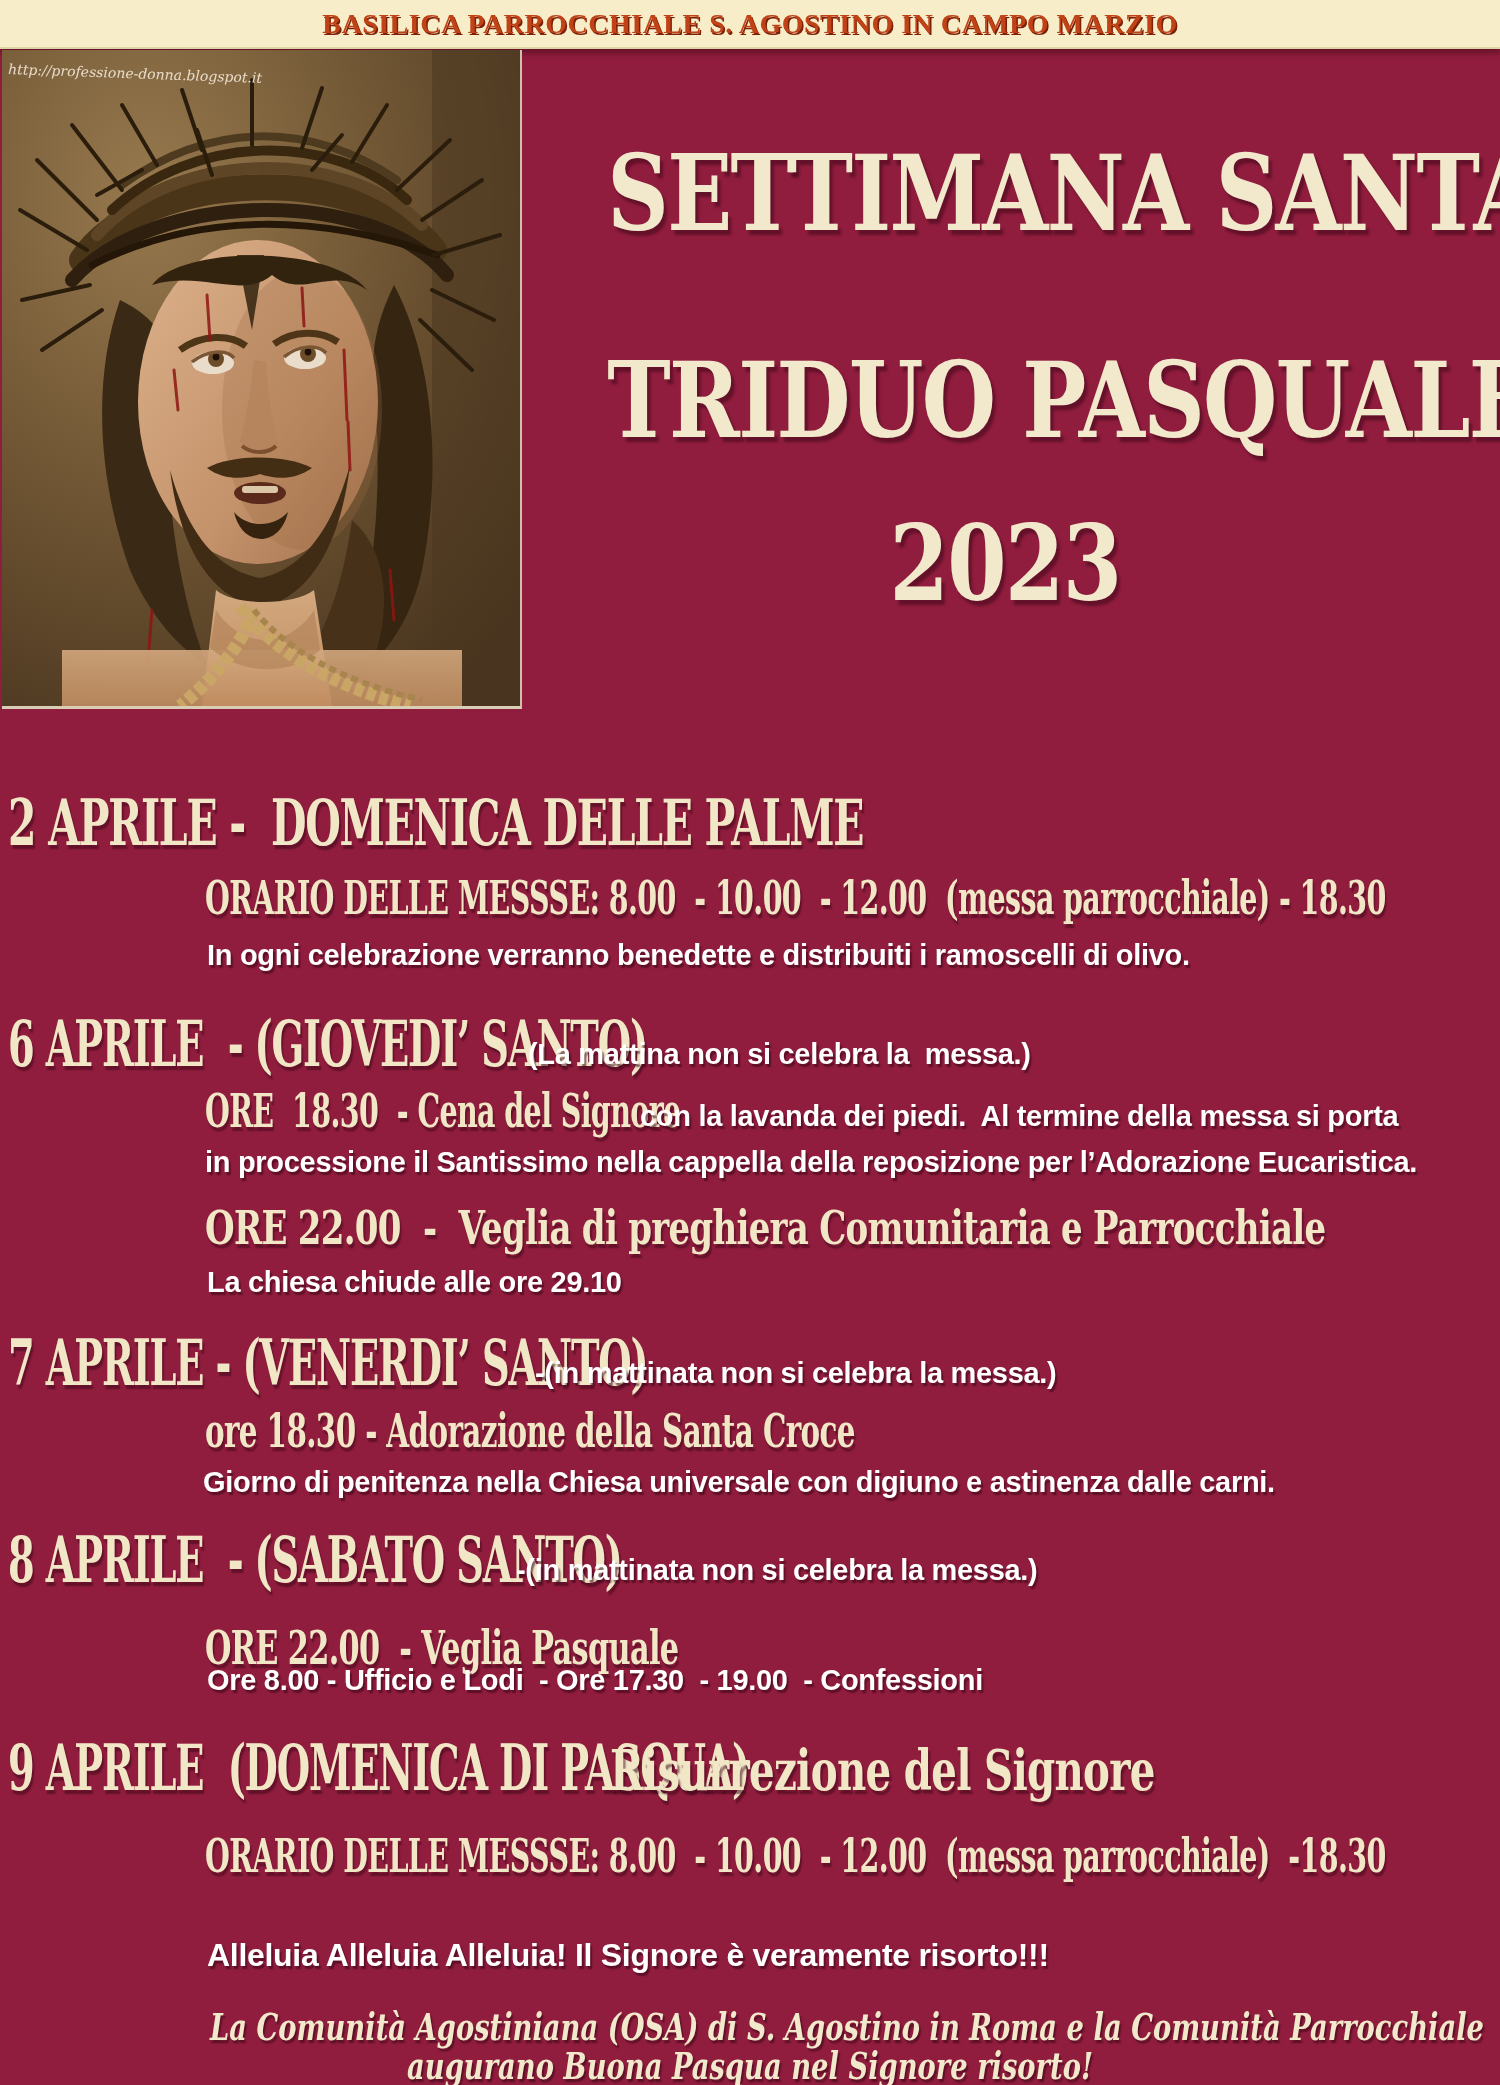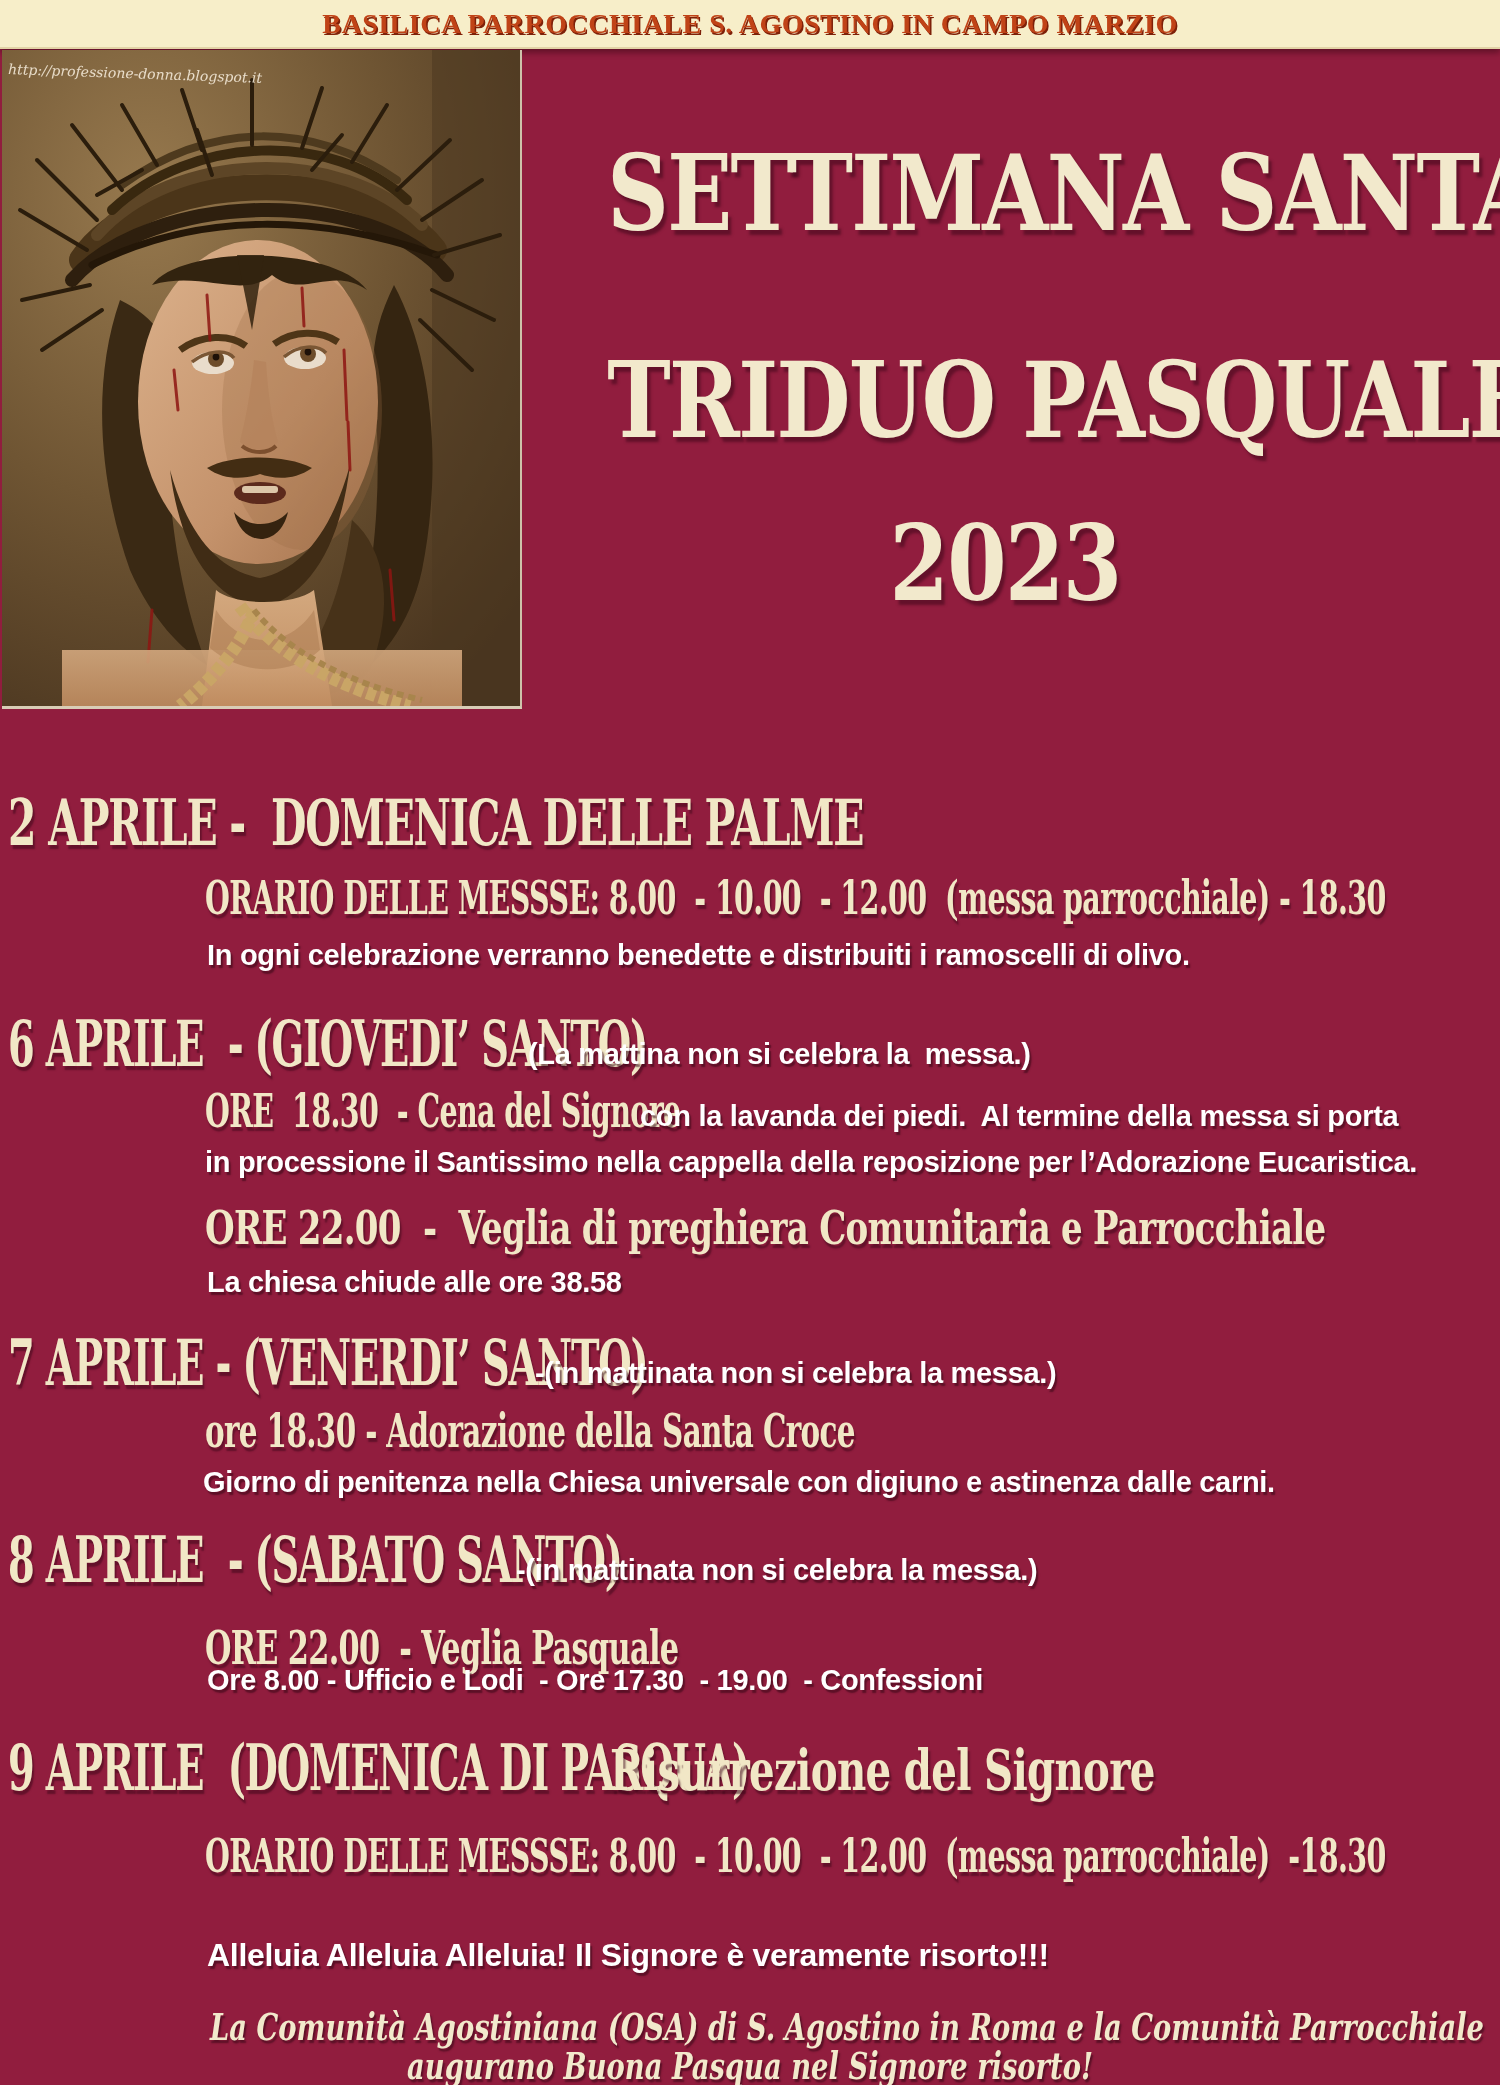--- a/index.html
+++ b/index.html
@@ -168,21 +168,21 @@
   <span class="cream-big" style="left:8px;top:791px;--sx:.64">2 APRILE -  DOMENICA DELLE PALME</span>
   <span class="cream-mid" style="left:205px;top:875px;--sx:.62">ORARIO DELLE MESSSE: 8.00  - 10.00  - 12.00  (messa parrocchiale) - 18.30</span>
   <span class="white" style="left:207px;top:941px">In ogni celebrazione verranno benedette e distribuiti i ramoscelli di olivo.</span>
 
   <span class="cream-big" style="left:8px;top:1012px">6 APRILE  - (GIOVEDI’ SANTO)</span>
   <span class="white" style="left:528px;top:1040px">(La mattina non si celebra la  messa.)</span>
   <span class="cream-mid" style="left:205px;top:1088px;--sx:.62">ORE  18.30  - Cena del Signore</span>
   <span class="white" style="left:640px;top:1102px">con la lavanda dei piedi.  Al termine della messa si porta</span>
   <span class="white" style="left:205px;top:1148px">in processione il Santissimo nella cappella della reposizione per l’Adorazione Eucaristica.</span>
   <span class="cream-mid" style="left:205px;top:1205px;--sx:.74">ORE 22.00  -  Veglia di preghiera Comunitaria e Parrocchiale</span>
-  <span class="white" style="left:207px;top:1268px">La chiesa chiude alle ore 38.58</span>
+  <span class="white" style="left:207px;top:1268px">La chiesa chiude alle ore 29.10</span>
 
   <span class="cream-big" style="left:8px;top:1331px">7 APRILE - (VENERDI’ SANTO)</span>
   <span class="white" style="left:535px;top:1359px">-(in mattinata non si celebra la messa.)</span>
   <span class="cream-mid" style="left:205px;top:1408px">ore 18.30 - Adorazione della Santa Croce</span>
   <span class="white" style="left:203px;top:1468px">Giorno di penitenza nella Chiesa universale con digiuno e astinenza dalle carni.</span>
 
   <span class="cream-big" style="left:8px;top:1528px">8 APRILE  - (SABATO SANTO)</span>
   <span class="white" style="left:516px;top:1556px">-(in mattinata non si celebra la messa.)</span>
   <span class="cream-mid" style="left:205px;top:1625px;--sx:.66">ORE 22.00  - Veglia Pasquale</span>
   <span class="white" style="left:207px;top:1666px">Ore 8.00 - Ufficio e Lodi  - Ore 17.30  - 19.00  - Confessioni</span>

